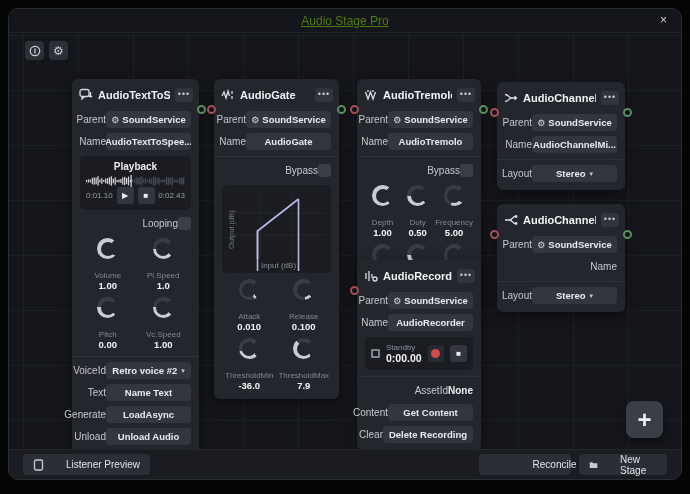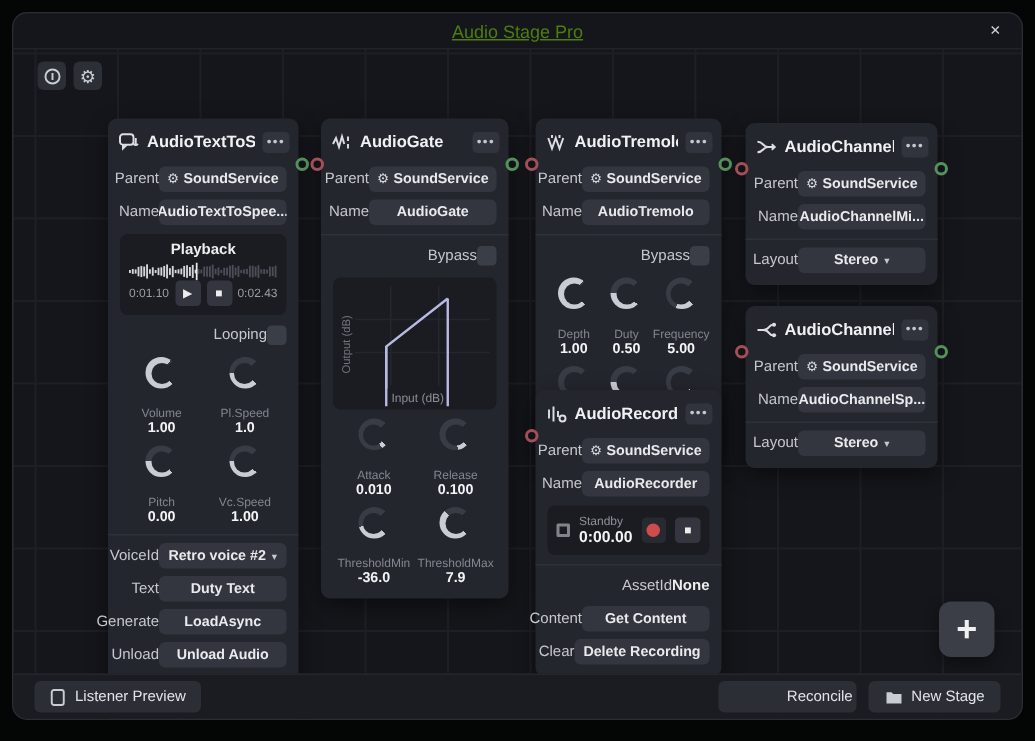--- a/index.html
+++ b/index.html
@@ -74,21 +74,21 @@
   .recdot { width:9px; height:9px; border-radius:50%; background:#d24b4b; }
   .tbtn.dark { background:#272a31; }
   .plainval { font-size:10px; font-weight:bold; color:#eceded; }
 
   .fab { position:absolute; left:617px; top:392px; width:37px; height:37px; background:#3b3e46;
     border-radius:8px; color:#eef0f2; font-size:24px; font-weight:bold; display:flex; align-items:center;
     justify-content:center; cursor:pointer; z-index:2; box-shadow:0 4px 10px rgba(0,0,0,.4); }
 
   .bottombar { position:absolute; left:0; right:0; bottom:0; height:30px; background:#1a1c22;
     border-top:1px solid #24262c; display:flex; align-items:center; padding:0 14px; z-index:5; }
-  .bbtn { height:21px; background:#2b2e35; border-radius:4px; display:flex; align-items:center; gap:6px;
+  .bbtn { height:21px; background:#2b2e35; border-radius:4px; display:flex; align-items:center; gap:22px;
     padding:0 10px; font-size:10px; color:#e2e3e7; cursor:pointer; }
   .bspacer { flex:1; }
   .bgroup { display:flex; gap:8px; }
   .icon-ink { stroke:#c9ccd2; fill:none; stroke-width:1.3; }
   .picon .icon-ink { stroke:#dcdee2; }
 </style>
 </head>
 <body>
 
 <div class="window">
@@ -234,21 +234,21 @@
     <div class="hr"></div>
     <div class="row">
       <span class="lbl">VoiceId</span>
       <span class="ctl w84">
           <span>Retro voice #2</span>
           <span class="caret">▾</span>
         </span>
     </div>
     <div class="row">
       <span class="lbl">Text</span>
-      <span class="ctl w84">Duty Text</span>
+      <span class="ctl w84">Name Text</span>
     </div>
     <div class="row">
       <span class="lbl">Generate</span>
       <span class="ctl w84">LoadAsync</span>
     </div>
     <div class="row">
       <span class="lbl">Unload</span>
       <span class="ctl w84">Unload Audio</span>
     </div>
     <div class="help">Generate speech from text. Pressing Play automatically generates audio.</div>
@@ -487,21 +487,20 @@
     </div>
     <div class="row">
       <span class="lbl">Parent</span>
       <span class="ctl w84">
           <span class="gear">⚙</span>
           <span>SoundService</span>
         </span>
     </div>
     <div class="row">
       <span class="lbl">Name</span>
-      <span class="ctl w84">AudioChannelSp...</span>
     </div>
     <div class="hr"></div>
     <div class="row">
       <span class="lbl">Layout</span>
       <span class="ctl w84">
           <span>Stereo</span>
           <span class="caret">▾</span>
         </span>
     </div>
   </div>

